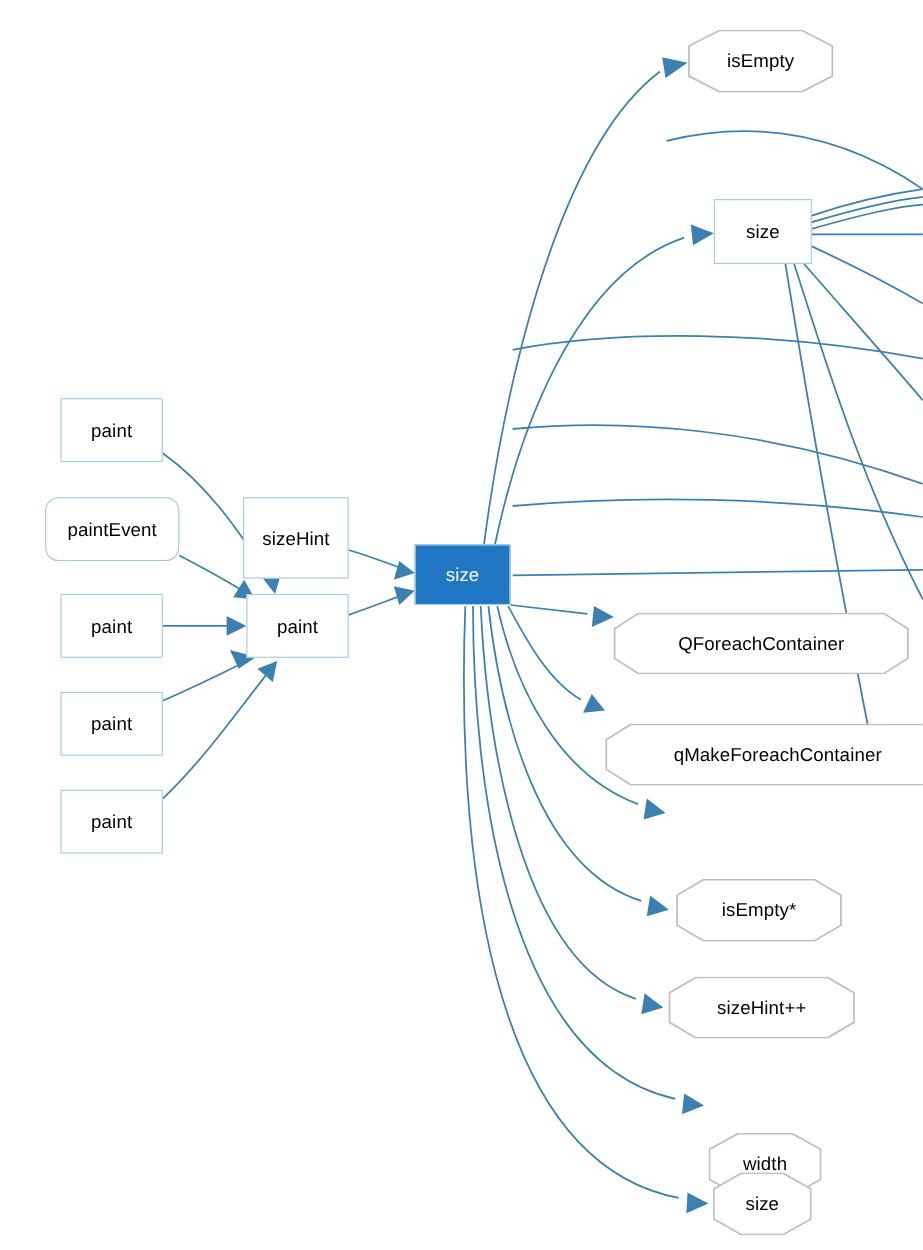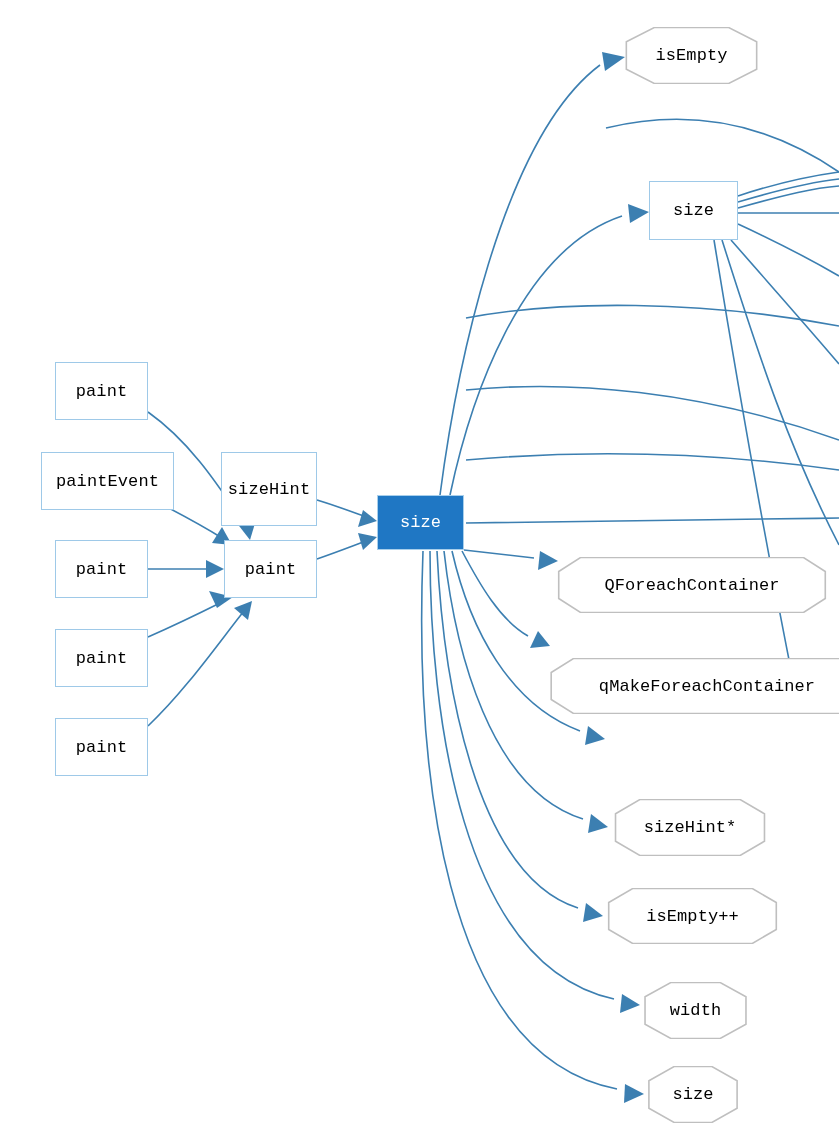--- a/index.html
+++ b/index.html
@@ -35,21 +35,20 @@
     stroke: none;
   }
   .node {
     position: absolute;
     box-sizing: border-box;
     display: flex;
     align-items: center;
     justify-content: center;
     text-align: left;
     white-space: nowrap;
-    font-family: Liberation Mono, monospace;
   }
   .node-label {
     font-size: 17px;
     line-height: 1;
     color: #000000;
     letter-spacing: 0.1px;
   }
   .node-rect {
     background: #ffffff;
     border: 1.6px solid #9ec9e8;
@@ -159,21 +158,21 @@
       <path class="edge-path" d="M466,390 C570,380 700,390 839,440"></path>
       <path class="edge-path" d="M466,460 C580,450 710,452 839,470"></path>
       <path class="edge-path" d="M466,523 C580,521 710,520 839,518"></path>
     </g>
   </svg>
 
   <div class="node node-rect" style="left:55px; top:362px; width:93px; height:58px;">
     <span class="node-label">paint</span>
   </div>
 
-  <div class="node node-rect" style="left:41px; top:452px; width:133px; height:58px;">
+  <div class="node node-rect" style="left:41px; top:452px; width:122px; height:58px;border-radius:12px;">
     <span class="node-label">paintEvent</span>
   </div>
 
   <div class="node node-rect" style="left:55px; top:540px; width:93px; height:58px;">
     <span class="node-label">paint</span>
   </div>
 
   <div class="node node-rect" style="left:55px; top:629px; width:93px; height:58px;">
     <span class="node-label">paint</span>
   </div>
@@ -217,31 +216,31 @@
       <polygon class="oct-poly" points="8,1 92,1 99,26 99,74 92,99 8,99 1,74 1,26" vector-effect="non-scaling-stroke"></polygon>
     </svg>
     <span class="node-label">qMakeForeachContainer</span>
   </div>
 
 
   <div class="node node-oct" style="left:614px; top:799px; width:152px; height:57px;">
     <svg class="oct-shape" viewBox="0 0 100 100" preserveAspectRatio="none">
       <polygon class="oct-poly" points="17,1 83,1 99,26 99,74 83,99 17,99 1,74 1,26" vector-effect="non-scaling-stroke"></polygon>
     </svg>
-    <span class="node-label">sizeHint*</span>
+    <span class="node-label">isEmpty*</span>
   </div>
 
   <div class="node node-oct" style="left:607px; top:888px; width:171px; height:56px;">
     <svg class="oct-shape" viewBox="0 0 100 100" preserveAspectRatio="none">
       <polygon class="oct-poly" points="15,1 85,1 99,26 99,74 85,99 15,99 1,74 1,26" vector-effect="non-scaling-stroke"></polygon>
     </svg>
-    <span class="node-label">isEmpty++</span>
-  </div>
-
-  <div class="node node-oct" style="left:644px; top:982px; width:103px; height:57px;">
+    <span class="node-label">sizeHint++</span>
+  </div>
+
+  <div class="node node-oct" style="left:644px; top:1030px; width:103px; height:57px;">
     <svg class="oct-shape" viewBox="0 0 100 100" preserveAspectRatio="none">
       <polygon class="oct-poly" points="26,1 74,1 99,26 99,74 74,99 26,99 1,74 1,26" vector-effect="non-scaling-stroke"></polygon>
     </svg>
     <span class="node-label">width</span>
   </div>
 
   <div class="node node-oct" style="left:648px; top:1066px; width:90px; height:57px;">
     <svg class="oct-shape" viewBox="0 0 100 100" preserveAspectRatio="none">
       <polygon class="oct-poly" points="29,1 71,1 99,26 99,74 71,99 29,99 1,74 1,26" vector-effect="non-scaling-stroke"></polygon>
     </svg>

